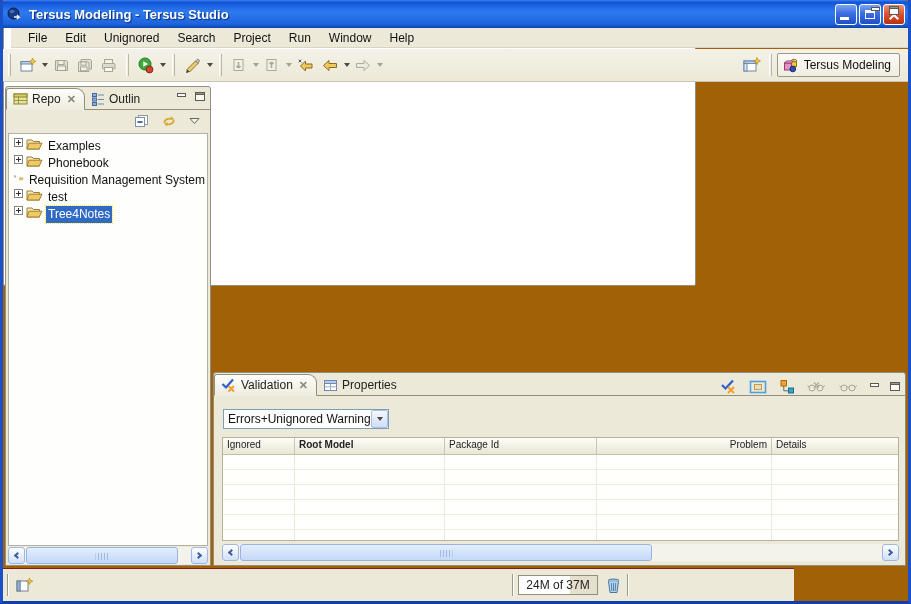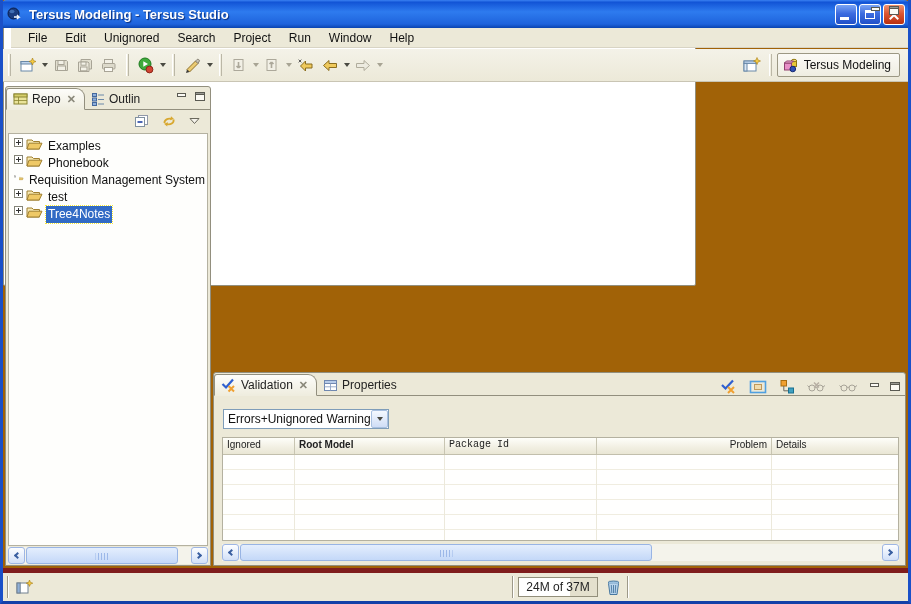--- a/index.html
+++ b/index.html
@@ -103,21 +103,21 @@
   .combo { position:absolute; left:9px; top:36px; width:166px; height:20px; background:#fff; border:1px solid #7F9DB9; display:flex; align-items:center; }
   .combo-text { flex:1; font-size:12px; color:#111; padding-left:4px; white-space:nowrap; overflow:hidden; }
   .combo-btn { width:17px; height:18px; background:linear-gradient(180deg,#F5F9FE,#CFDDF6); border:1px solid #A8C0E0; border-radius:2px; display:flex; align-items:center; justify-content:center; }
   .table { position:absolute; left:8px; top:64px; width:677px; height:104px; background:#FFFFFE; border:1px solid #B4B1A0; }
   .thead { display:flex; height:17px; border-bottom:1px solid #C2BFAC; background:linear-gradient(180deg,#FEFEFA,#F1EFE2 60%,#E9E6D4); }
   .th { font-size:10px; color:#222; padding:1px 4px; border-right:1px solid #C8C5B2; white-space:nowrap; overflow:hidden; }
   .tbody { display:flex; height:85px; }
   .tcol { border-right:1px solid #ECE9DB; height:100%;
     background:repeating-linear-gradient(180deg,transparent 0 14px,#F0EDE0 14px 15px); }
   
-  .statusbar { position:absolute; top:568px; left:0; width:905px; height:33px; background:#ECE9D8; border-top:5px solid #7f1d1d; display:flex; align-items:center; }
+  .statusbar { position:absolute; top:568px; left:0; width:791px; height:33px; background:#ECE9D8; border-top:1px solid #7f1d1d; display:flex; align-items:center; }
   .sb-sep { width:2px; height:22px; border-left:1px solid #9D9988; border-right:1px solid #FFF; margin:0 4px; }
   .mem-box { width:80px; height:20px; border:1px solid #938F7B; font-size:12px; color:#222;
     display:flex; align-items:center; justify-content:center;
     background:linear-gradient(90deg,#FFFFFF 0 65%,#E4E0CD 65% 100%); }
   .icon-btn { display:flex; align-items:center; justify-content:center; padding:2px; }
   svg { display:block; }
 </style>
 </head>
 <body>
 
@@ -489,21 +489,21 @@
       <span class="combo-text">Errors+Unignored Warnings</span>
       <span class="combo-btn">
           <span class="dd-tri"></span>
         </span>
     </div>
 
     <div class="table">
       <div class="thead">
         <span class="th" style="width:72px;">Ignored</span>
         <span class="th" style="width:150px;font-weight:bold;">Root Model</span>
-        <span class="th" style="width:152px;font-family:Liberation Mono, monospace;">Package Id</span>
+        <span class="th" style="width:152px;">Package Id</span>
         <span class="th" style="width:175px;text-align:right;">Problem</span>
         <span class="th" style="width:126px; border-right:none;">Details</span>
       </div>
       <div class="tbody">
         <span class="tcol" style="width:72px;"></span>
         <span class="tcol" style="width:150px;"></span>
         <span class="tcol" style="width:152px;"></span>
         <span class="tcol" style="width:175px;"></span>
         <span class="tcol" style="width:126px; border-right:none;"></span>
       </div>

